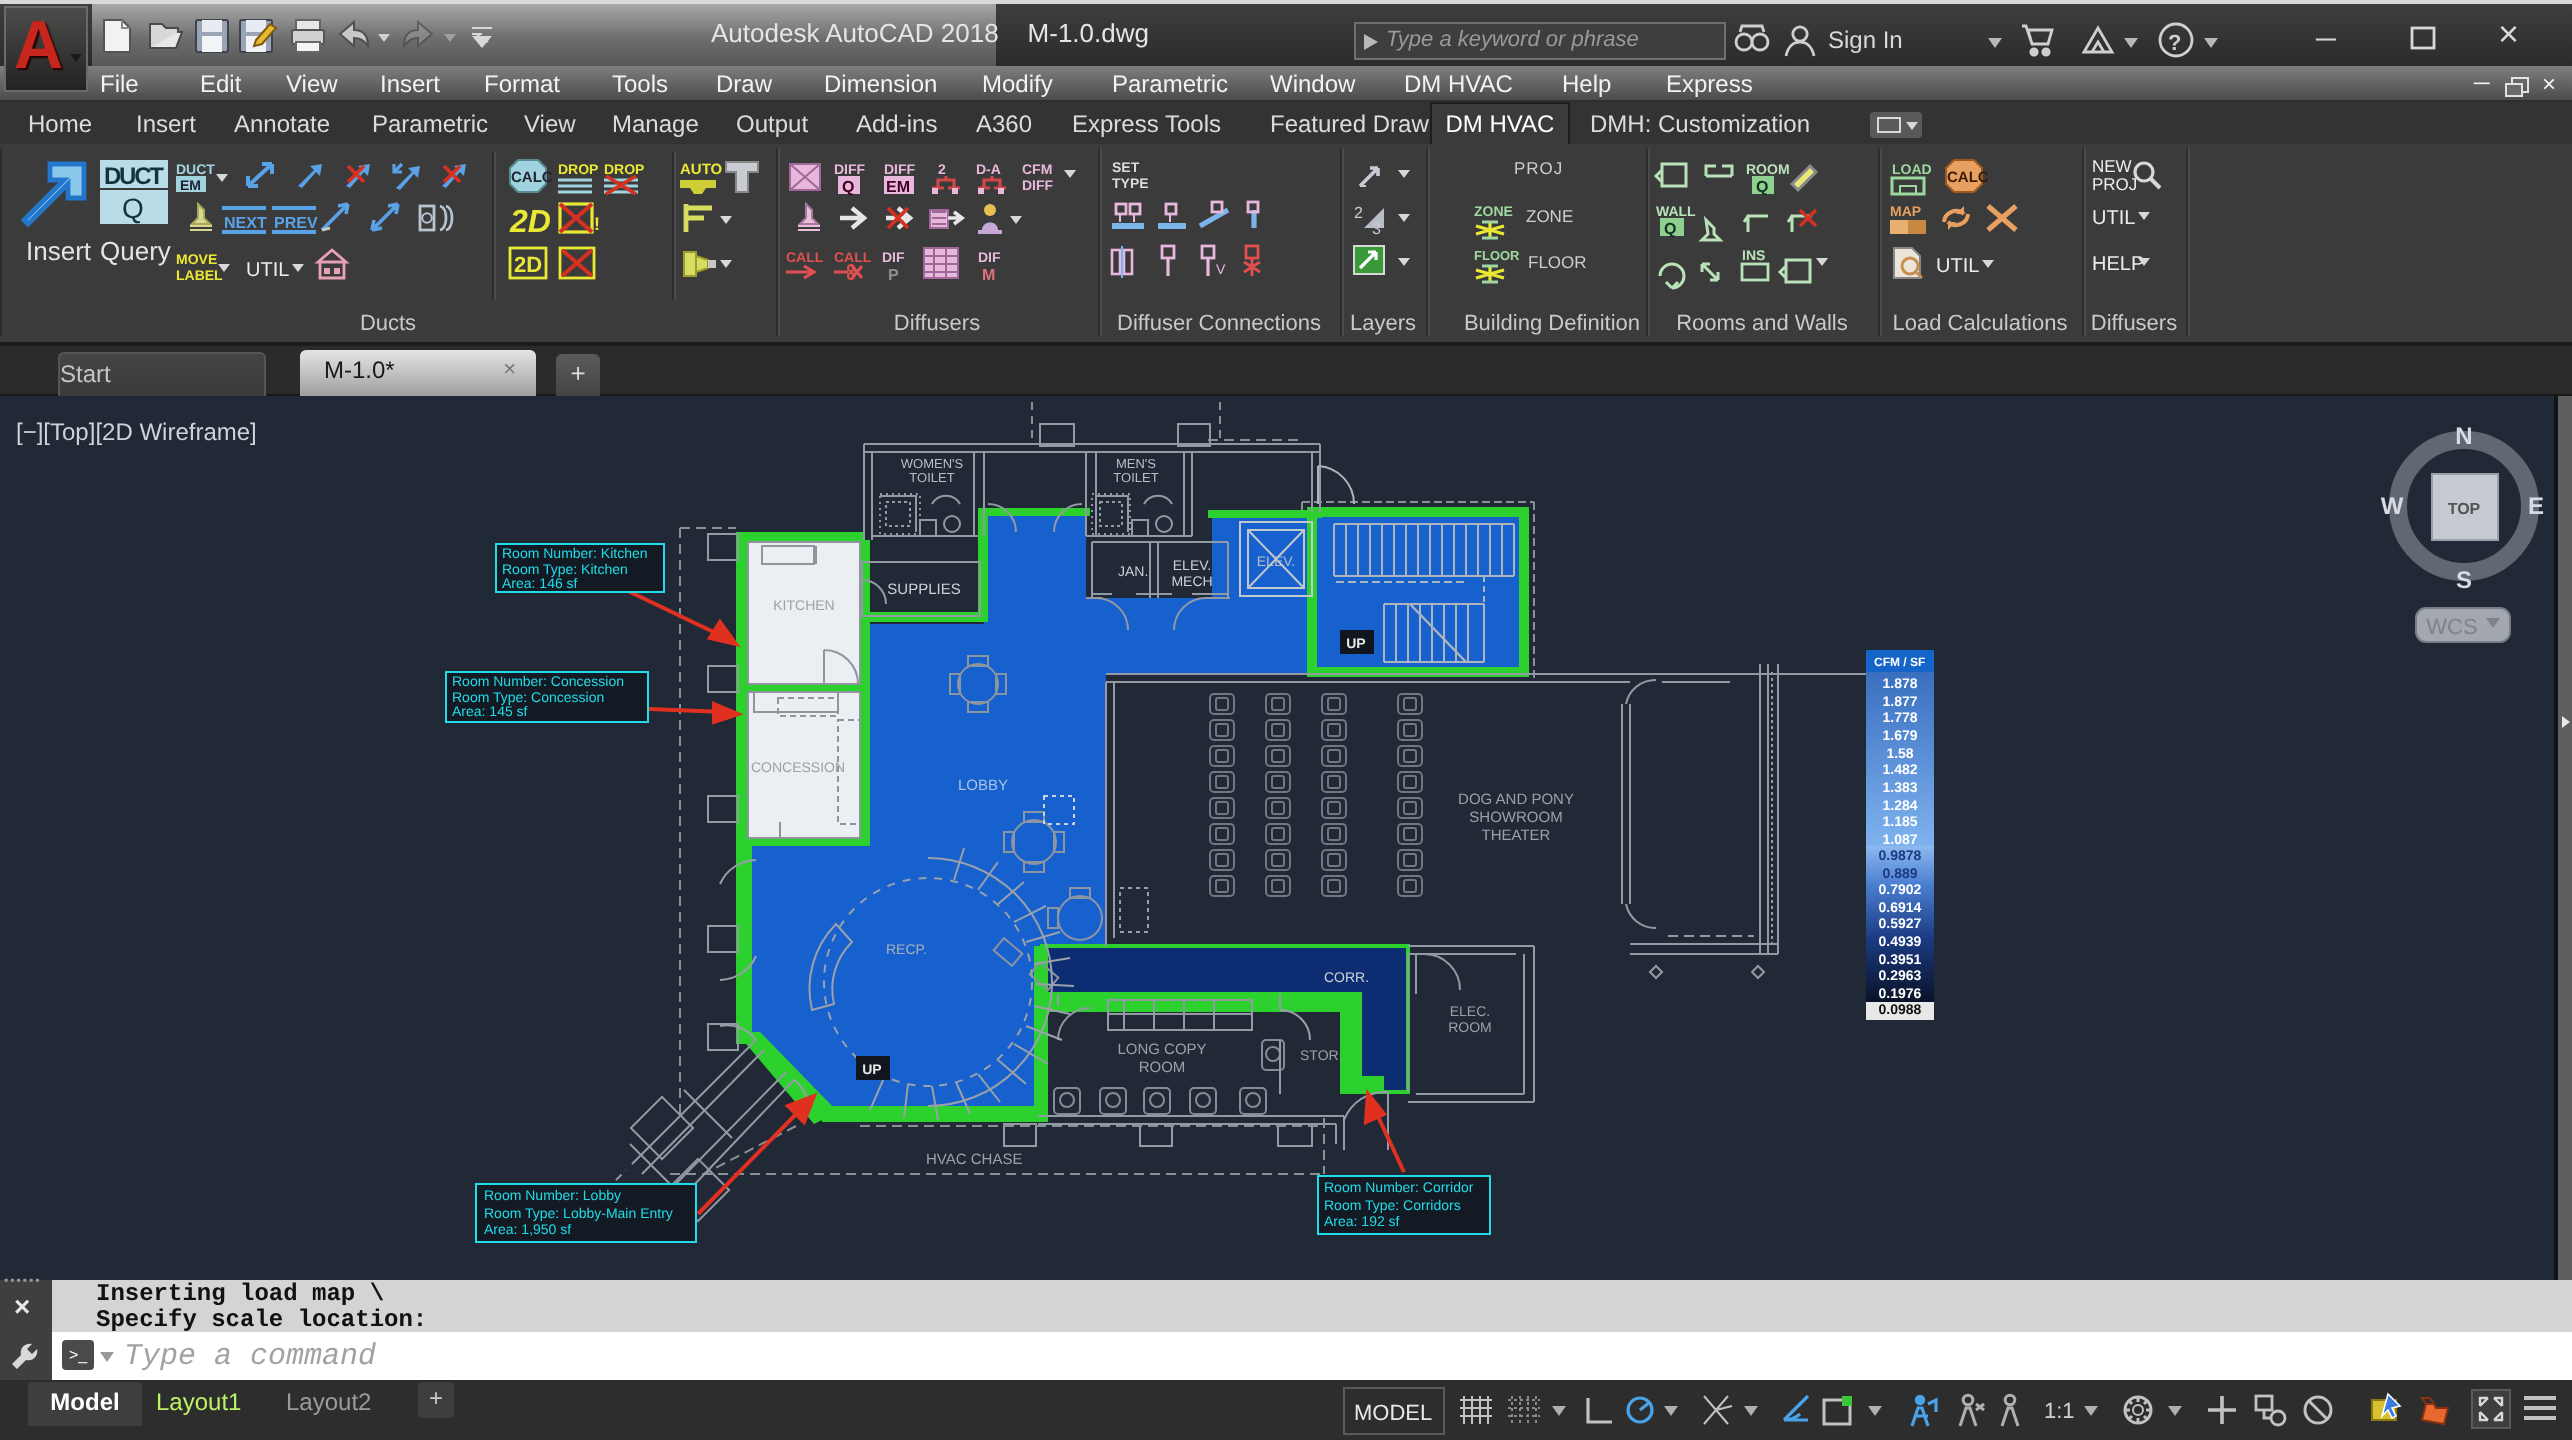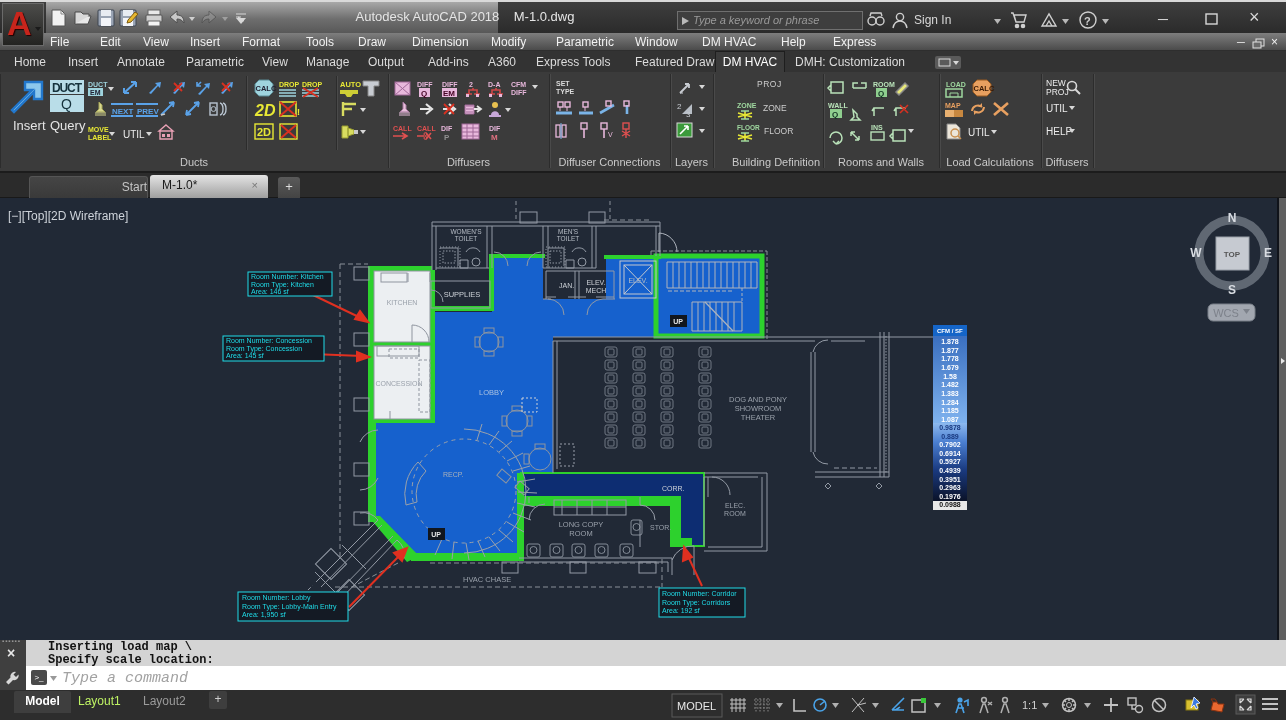--- a/index.html
+++ b/index.html
@@ -491,21 +491,21 @@
 <div class="panlbl" style="left:0;width:388px;">Ducts</div>
 <div class="panlbl" style="left:388px;width:161px;">Diffusers</div>
 <div class="panlbl" style="left:549px;width:121px;">Diffuser Connections</div>
 <div class="panlbl" style="left:670px;width:43px;">Layers</div>
 <div class="panlbl" style="left:713px;width:126px;">Building Definition</div>
 <div class="panlbl" style="left:823px;width:116px;">Rooms and Walls</div>
 <div class="panlbl" style="left:939px;width:102px;">Load Calculations</div>
 <div class="panlbl" style="left:1041px;width:52px;">Diffusers</div>
 
 <div class="abs" id="doctabs" style="left:0;top:173px;width:1286px;height:25px;background:#2b2b2b;border-bottom:1px solid #191919;">
-  <div class="abs" style="left:29px;top:3px;width:119px;height:22px;background:linear-gradient(#454545,#3a3a3a);border:1px solid #555;border-bottom:none;border-radius:3px 3px 0 0;color:#c5c5c5;font-size:12px;text-align:right;line-height:20px;">Start</div>
+  <div class="abs" style="left:29px;top:3px;width:104px;height:22px;background:linear-gradient(#454545,#3a3a3a);border:1px solid #555;border-bottom:none;border-radius:3px 3px 0 0;color:#c5c5c5;font-size:12px;text-align:left;line-height:20px;">Start</div>
   <div class="abs" style="left:150px;top:2px;width:118px;height:23px;background:linear-gradient(#e4e4e4,#9f9f9f);border-radius:3px 3px 0 0;color:#1a1a1a;font-size:12px;line-height:21px;"><span style="margin-left:12px;">M-1.0*</span><span style="position:absolute;right:10px;top:0;color:#777;font-size:11px;">×</span></div>
   <div class="abs" style="left:278px;top:4px;width:22px;height:21px;background:linear-gradient(#5a5a5a,#444);border-radius:3px 3px 0 0;color:#ddd;font-size:13px;text-align:center;line-height:19px;">+</div>
 </div>
 <svg class="abs" id="canvas" style="left:0;top:198px;" width="1286" height="442" viewBox="0 198 1286 442">
 <rect x="0" y="198" width="1286" height="442" fill="#212936"></rect>
 
 <rect x="1277" y="198" width="2" height="442" fill="#10131a"></rect>
 <rect x="1279" y="198" width="7" height="442" fill="#5f5f5f"></rect>
 <path d="M1281 358 l4 3 l-4 3 z" fill="#e8e8e8"></path>
 <g id="plan">

